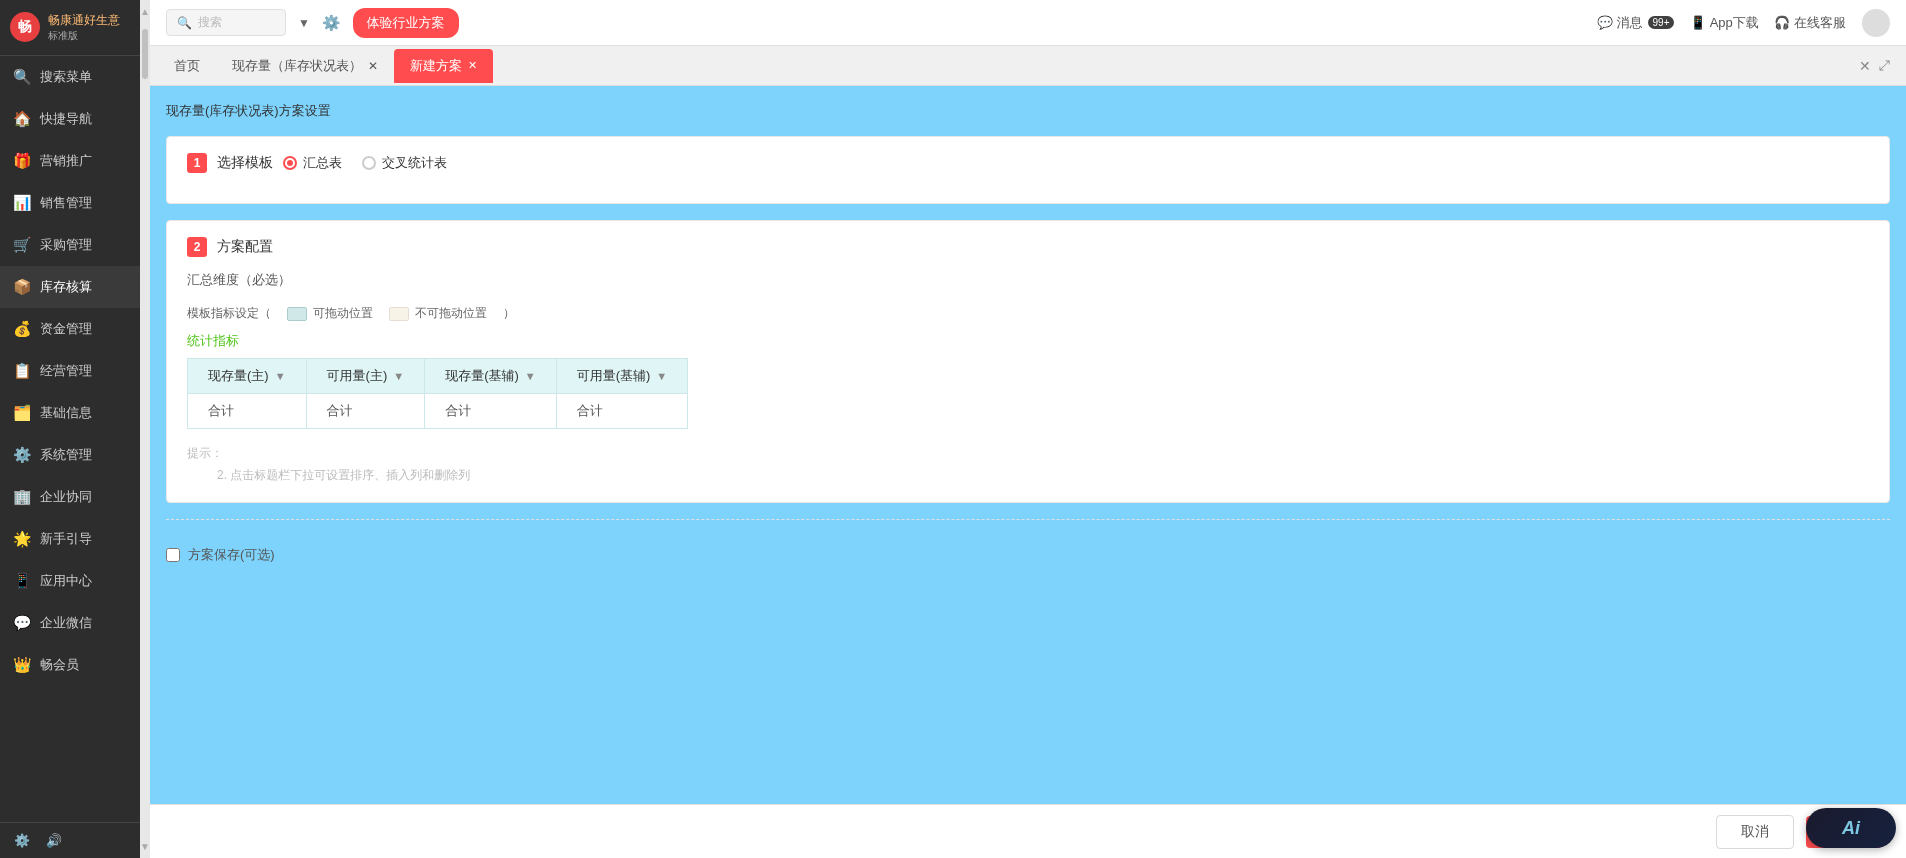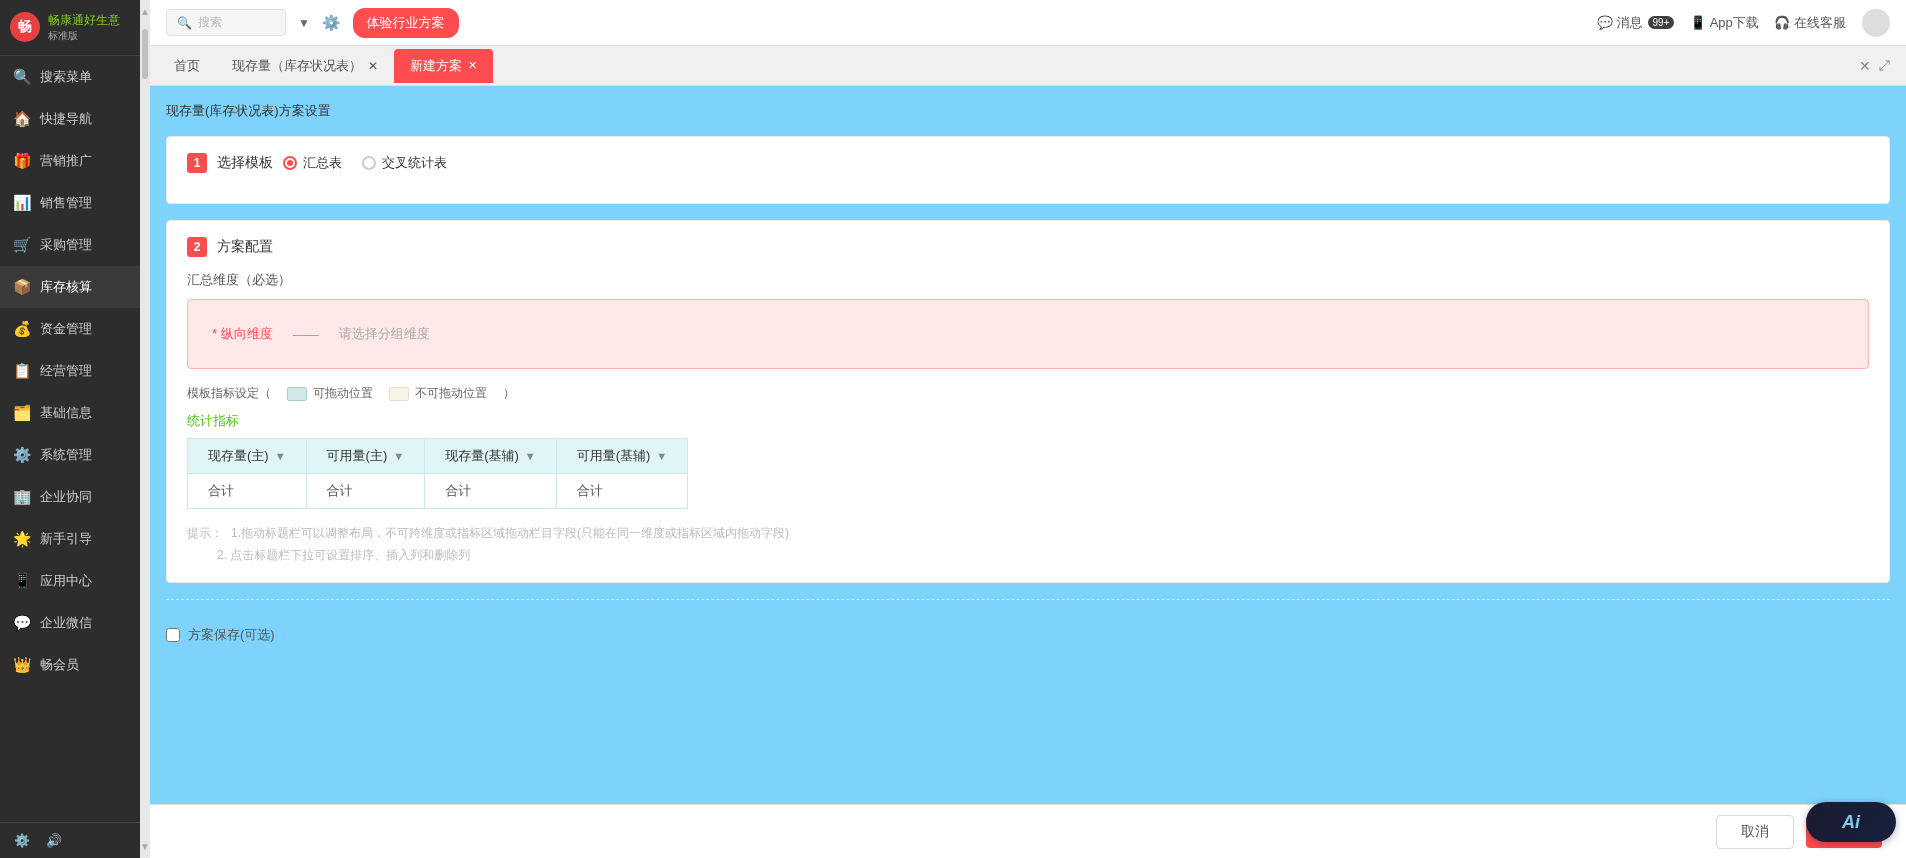--- a/index.html
+++ b/index.html
@@ -27,21 +27,21 @@
       height: 30px;
       background: #e84040;
       border-radius: 50%;
       display: flex;
       align-items: center;
       justify-content: center;
       font-size: 14px;
       font-weight: bold;
       color: white;
     }
-    .logo-text { font-size: 12px; line-height: 1.4; color: #84cc16; text-align: right; }
+    .logo-text { font-size: 12px; line-height: 1.4; color: #fdba74; text-align: right; }
     .logo-sub { font-size: 10px; color: #aaa; }
     .sidebar-scroll { overflow-y: auto; flex: 1; }
     .sidebar-item {
       display: flex;
       align-items: center;
       gap: 8px;
       padding: 12px 14px;
       cursor: pointer;
       color: #ccc;
       font-size: 13px;
@@ -343,21 +343,21 @@
       font-size: 10px;
       cursor: pointer;
       padding: 2px;
     }
     .scroll-area { flex: 1; display: flex; align-items: flex-start; justify-content: center; padding-top: 10px; }
     .scroll-handle { width: 6px; height: 50px; background: #c0c0c0; border-radius: 3px; }
 
     
     .ai-badge {
       position: fixed;
-      bottom: 16px;
+      bottom: 10px;
       right: 10px;
       width: 90px;
       height: 40px;
       background: linear-gradient(135deg, #1a1a2e, #16213e);
       border-radius: 20px;
       display: flex;
       align-items: center;
       justify-content: center;
       color: #7ec8e3;
       font-size: 18px;
@@ -530,28 +530,20 @@
       </div>
     </div>
 
     <div class="section">
       <div class="section-header">
         <div class="section-number">2</div>
         <span class="section-title">方案配置</span>
       </div>
 
       <div class="form-label">汇总维度（必选）</div>
-      <div class="dimension-area">
-        <span class="dimension-label">
-          <span style="color:#ff4d4f;">*</span>
-          <span>纵向维度</span>
-        </span>
-        <span class="dimension-dash">——</span>
-        <span class="dimension-placeholder">请选择分组维度</span>
-      </div>
 
       <div class="indicator-section">
         <div class="indicator-legend">
           <span>模板指标设定（</span>
           <div class="legend-item">
             <div class="legend-box draggable"></div>
             <span>可拖动位置</span>
           </div>
           <div class="legend-item">
             <div class="legend-box non-draggable"></div>
@@ -597,21 +589,20 @@
               <td>合计</td>
               <td>合计</td>
             </tr>
           </tbody>
         </table>
       </div>
 
       <div class="tips-section">
         <div class="tip-line">
           <span>提示：</span>
-          <span>1.拖动标题栏可以调整布局，不可跨维度或指标区域拖动栏目字段(只能在同一维度或指标区域内拖动字段)</span>
         </div>
         <div class="tip-line">
           <span style="padding-left:30px;">2. 点击标题栏下拉可设置排序、插入列和删除列</span>
         </div>
       </div>
     </div>
 
     <hr class="divider">
     <div class="save-row">
       <input type="checkbox" class="save-checkbox" style="">

